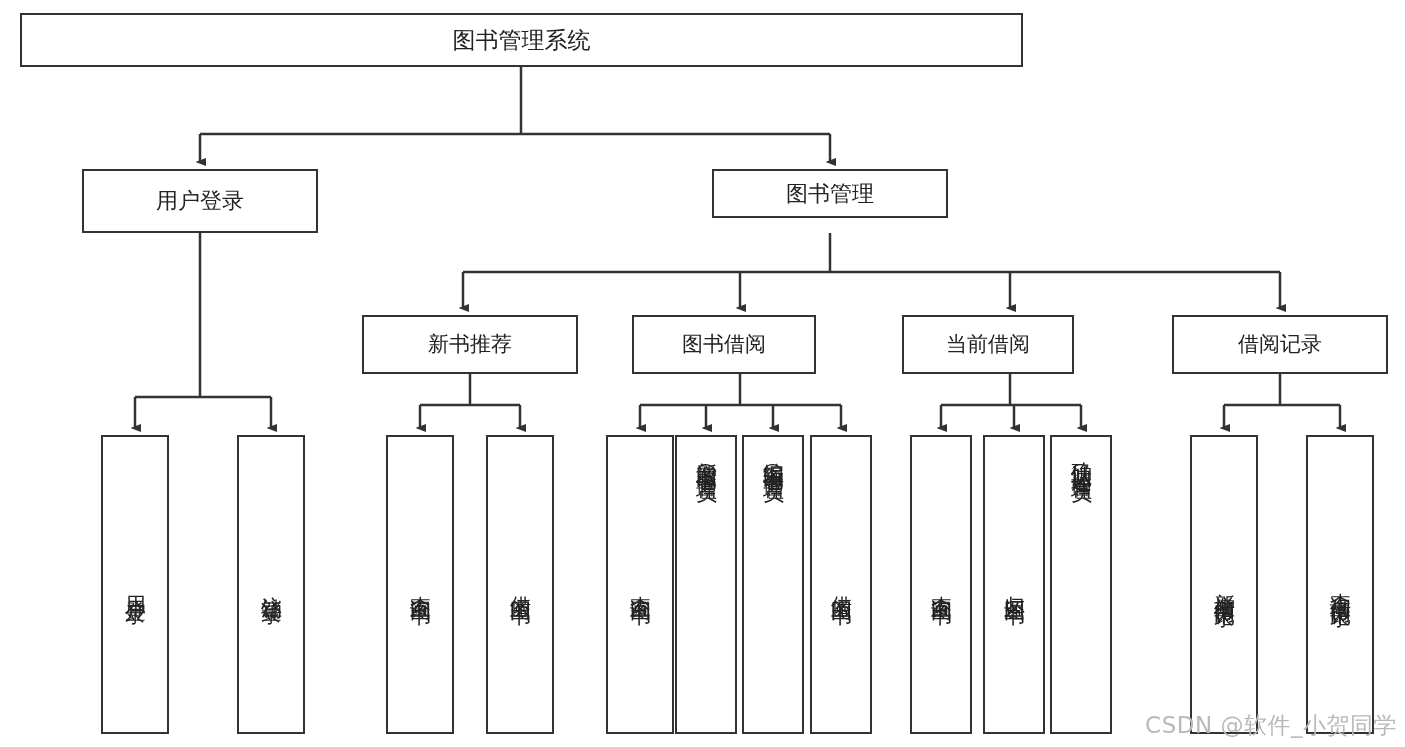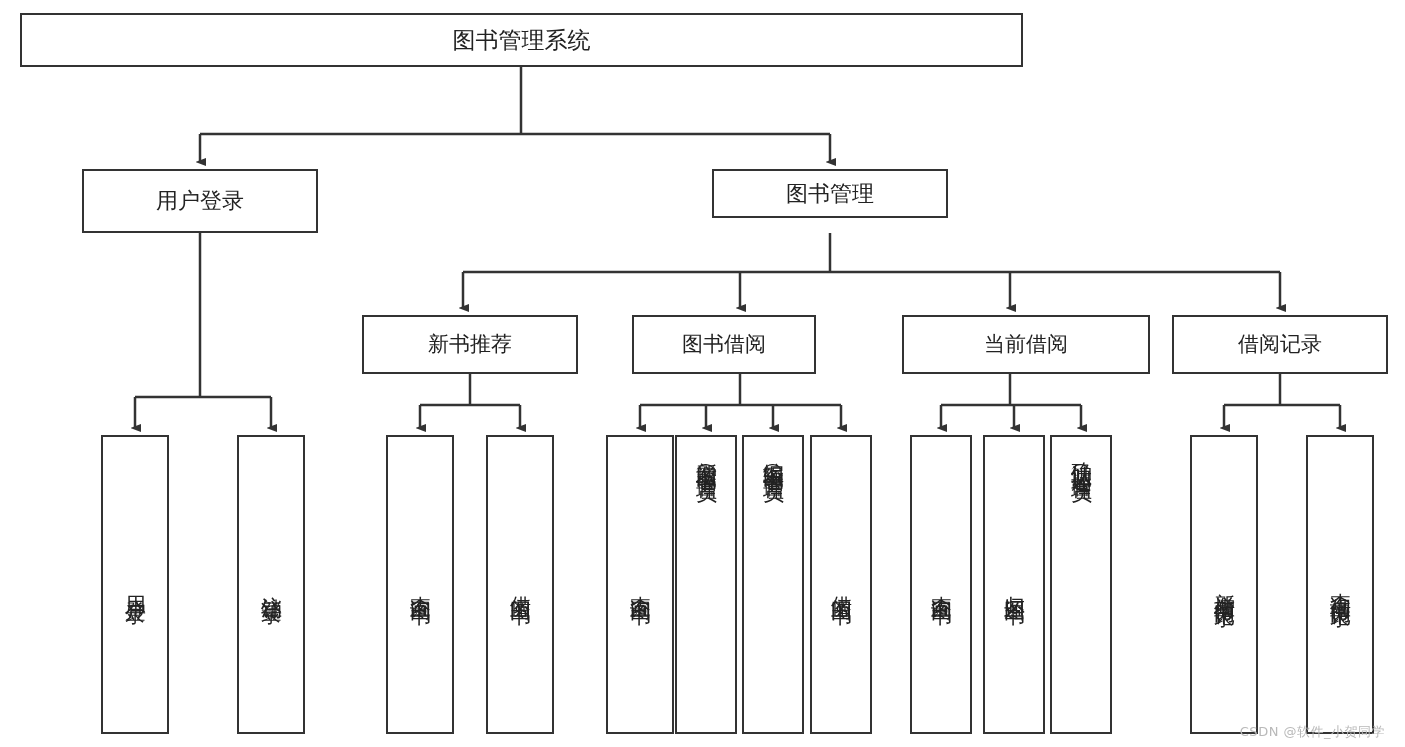--- a/index.html
+++ b/index.html
@@ -59,23 +59,23 @@
     line-height: 1;
     white-space: nowrap;
     color: #222222;
   }
   .leaf.centered {
     align-items: center;
     padding-top: 0;
   }
   #watermark {
     position: absolute;
-    right: 20px;
+    right: 8px;
     bottom: 6px;
-    font-size: 13px;
+    font-size: 23px;
     color: #b9b9b9;
     letter-spacing: 0.5px;
     white-space: nowrap;
   }
 </style>
 </head>
 <body>
 
 <div id="diagram">
 
@@ -140,21 +140,21 @@
   <div class="node level-1" style="left:712px; top:169px; width:236px; height:49px;">
     <span>图书管理</span>
   </div>
 
   <div class="node level-2" style="left:362px; top:315px; width:216px; height:59px;">
     <span>新书推荐</span>
   </div>
   <div class="node level-2" style="left:632px; top:315px; width:184px; height:59px;">
     <span>图书借阅</span>
   </div>
-  <div class="node level-2" style="left:902px; top:315px; width:248px; height:59px;">
+  <div class="node level-2" style="left:902px; top:315px; width:172px; height:59px;">
     <span>当前借阅</span>
   </div>
   <div class="node level-2" style="left:1172px; top:315px; width:216px; height:59px;text-align:center;">
     <span>借阅记录</span>
   </div>
 
   <div class="node leaf centered" style="left:101px; top:435px; width:68px; height:299px;">
     <span class="vtext">用户登录</span>
   </div>
   <div class="node leaf centered" style="left:237px; top:435px; width:68px; height:299px;">

